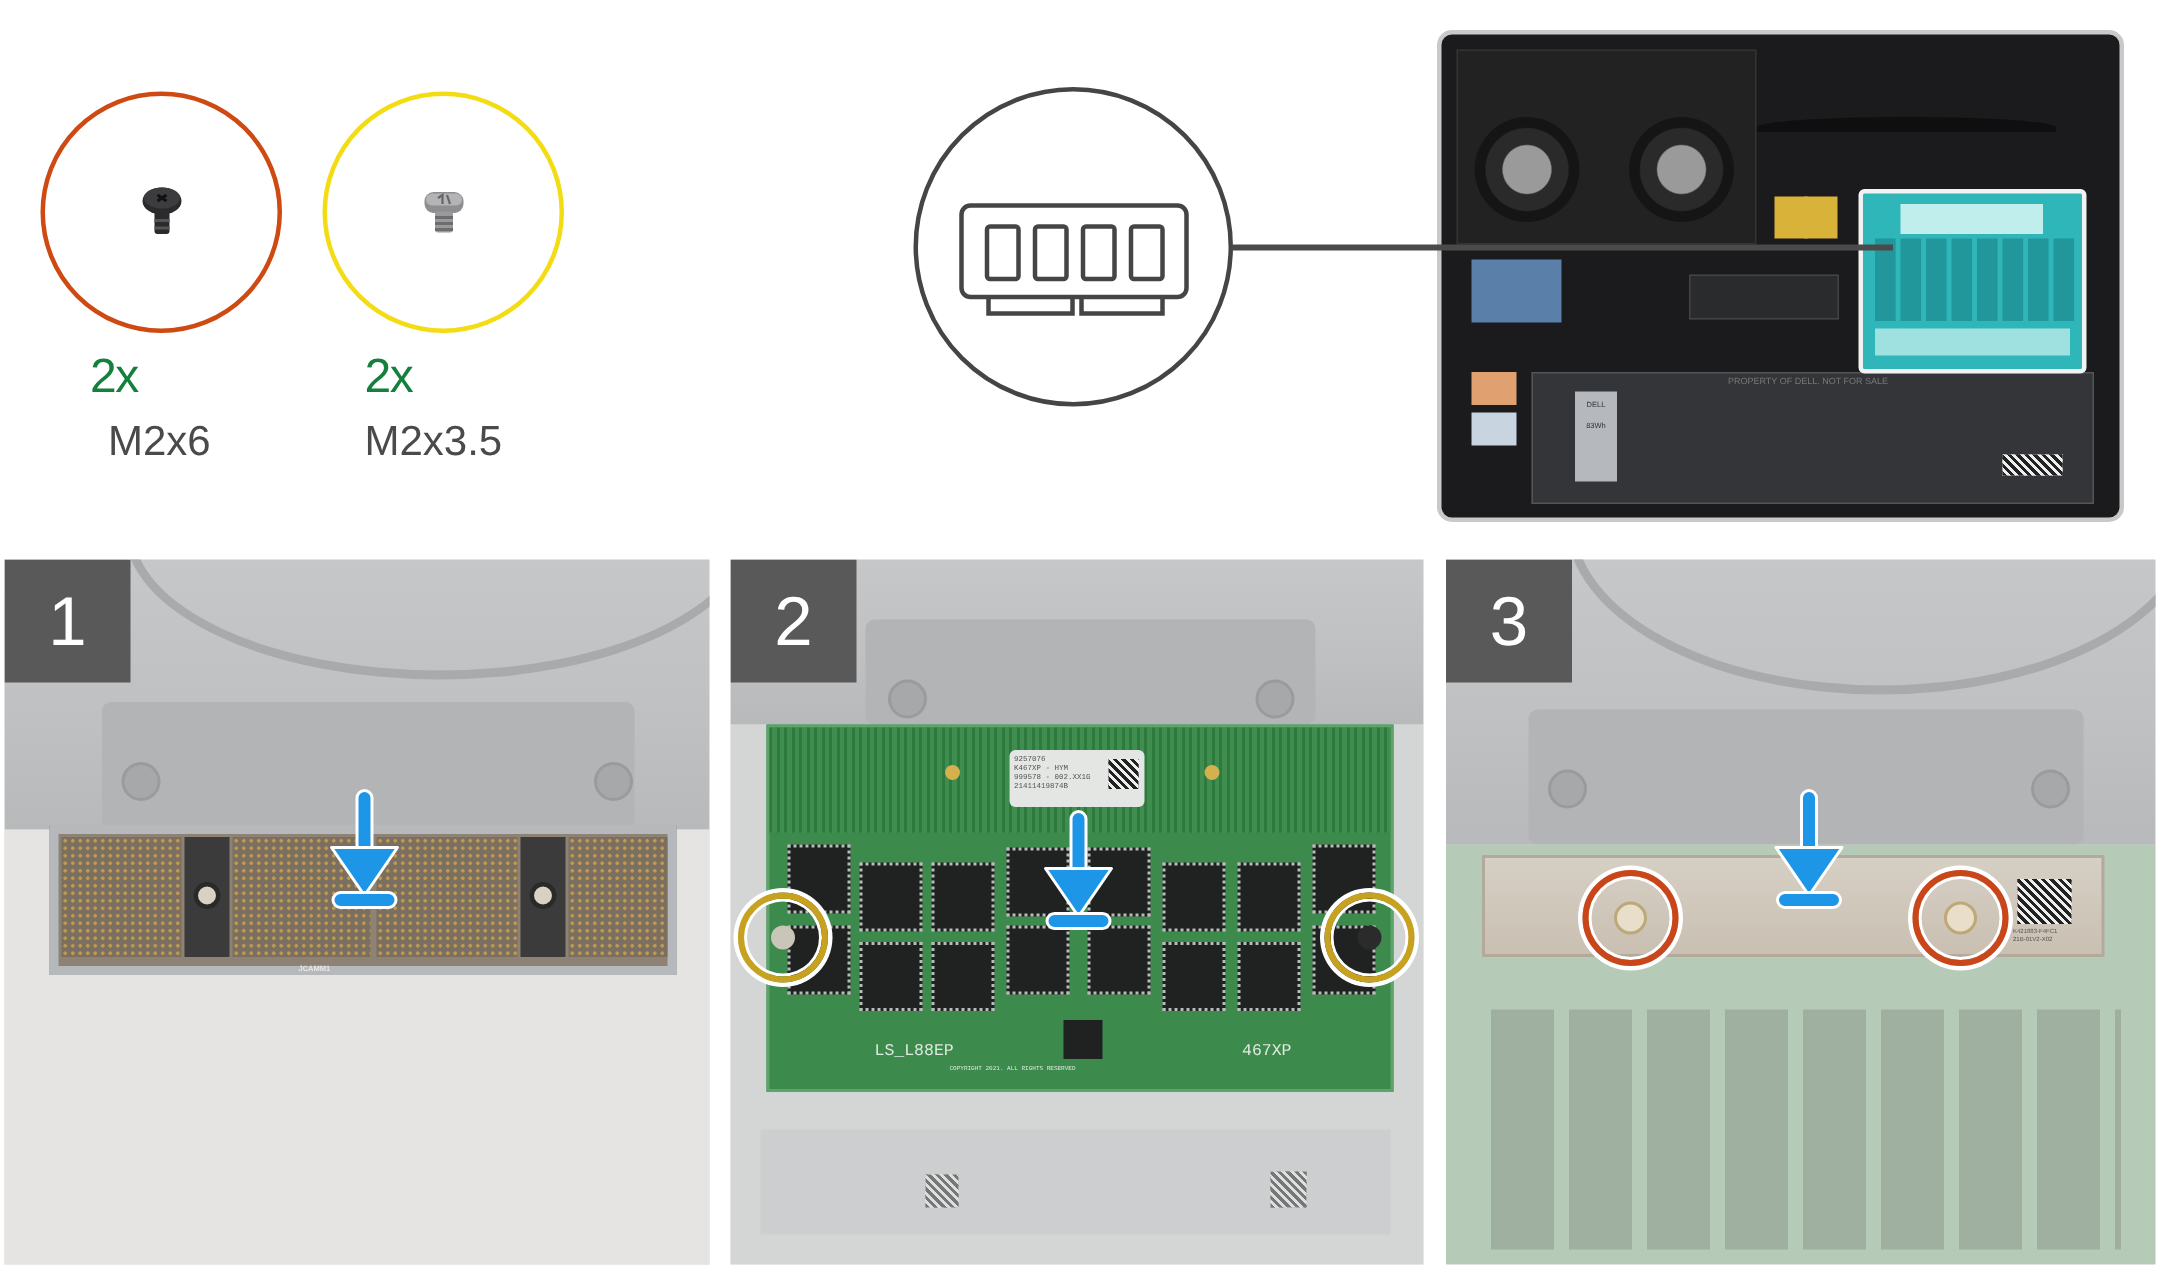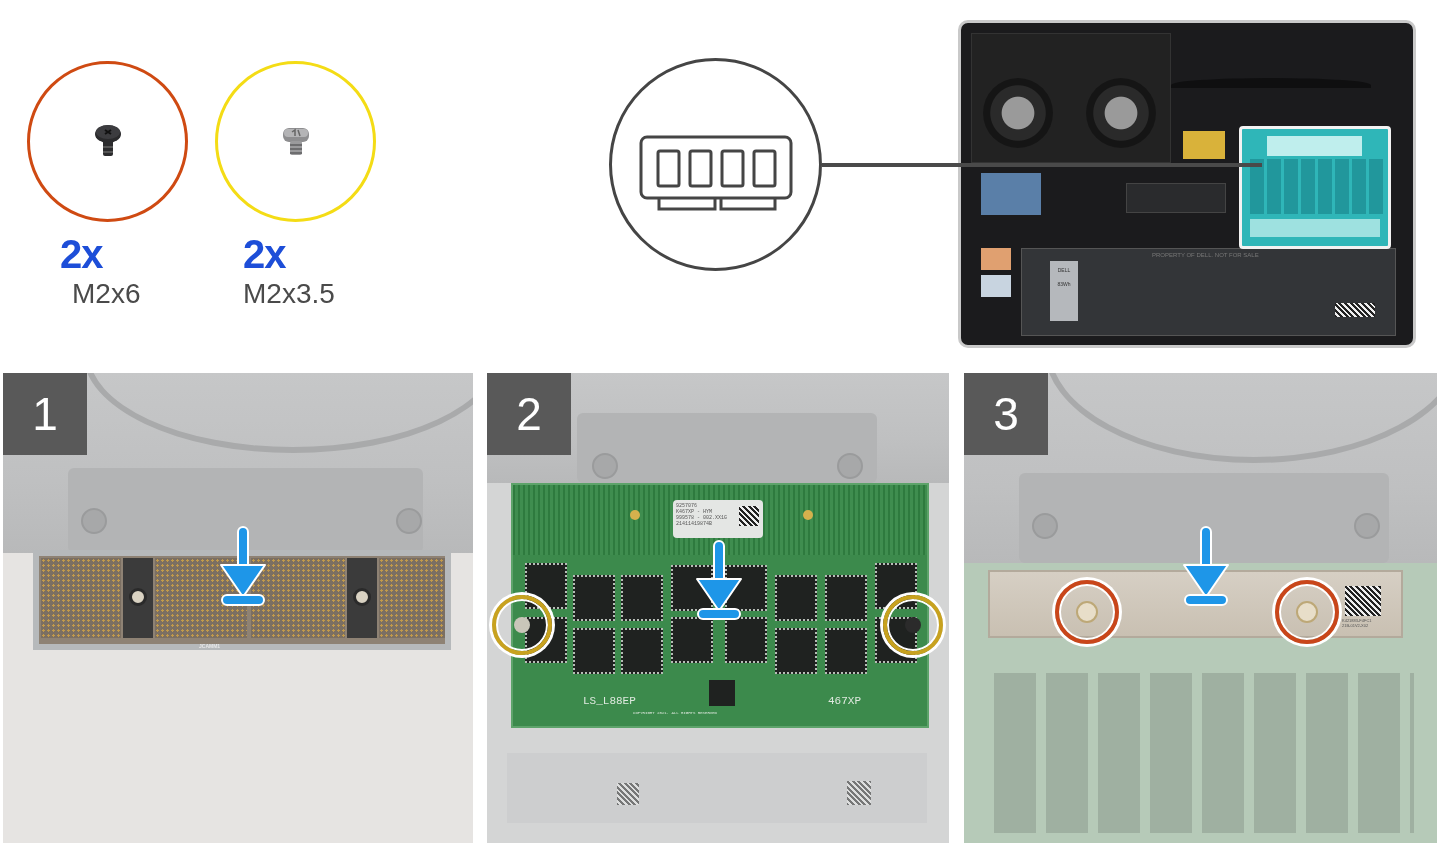--- a/index.html
+++ b/index.html
@@ -4,21 +4,21 @@
   <style>
     * { box-sizing: border-box; margin: 0; padding: 0; }
     html, body { width: 1440px; height: 846px; background: #ffffff; overflow: hidden; }
     body { position: relative; font-family: "Liberation Sans", sans-serif; color: #3a3a3a; }
 
     
     .screw-ring { position: absolute; border-radius: 50%; background: #fff; }
     .screw-ring.orange { left: 27px; top: 61px; width: 161px; height: 161px; border: 3px solid #cf4a12; }
     .screw-ring.yellow { left: 215px; top: 61px; width: 161px; height: 161px; border: 3px solid #f4dc15; }
     .screw { position: absolute; left: 50%; top: 50%; transform: translate(-50%,-50%); }
-    .qty { position: absolute; font-weight: bold; font-size: 40px; color: #1d4ed8; letter-spacing: -1px; }
+    .qty { position: absolute; font-weight: normal; font-size: 32px; color: #15803d; letter-spacing: -1px; }
     .size { position: absolute; font-size: 28px; color: #4a4a4a; }
 
     
     .mem-circle { position: absolute; left: 609px; top: 58px; width: 213px; height: 213px; border-radius: 50%; border: 3px solid #454545; background: #fff; }
     .callout-line { position: absolute; left: 822px; top: 163px; width: 440px; height: 4px; background: #4a4a4a; z-index: 5; }
 
     
     .laptop { position: absolute; left: 958px; top: 20px; width: 458px; height: 328px; background: #1b1b1d; border-radius: 10px; overflow: hidden; border: 3px solid #c9c9c9; }
     .lap-part { position: absolute; }
     .fan { position: absolute; border-radius: 50%; background: radial-gradient(circle, #9a9a9a 0 32%, #2a2a2a 34% 55%, #151515 57%); }

